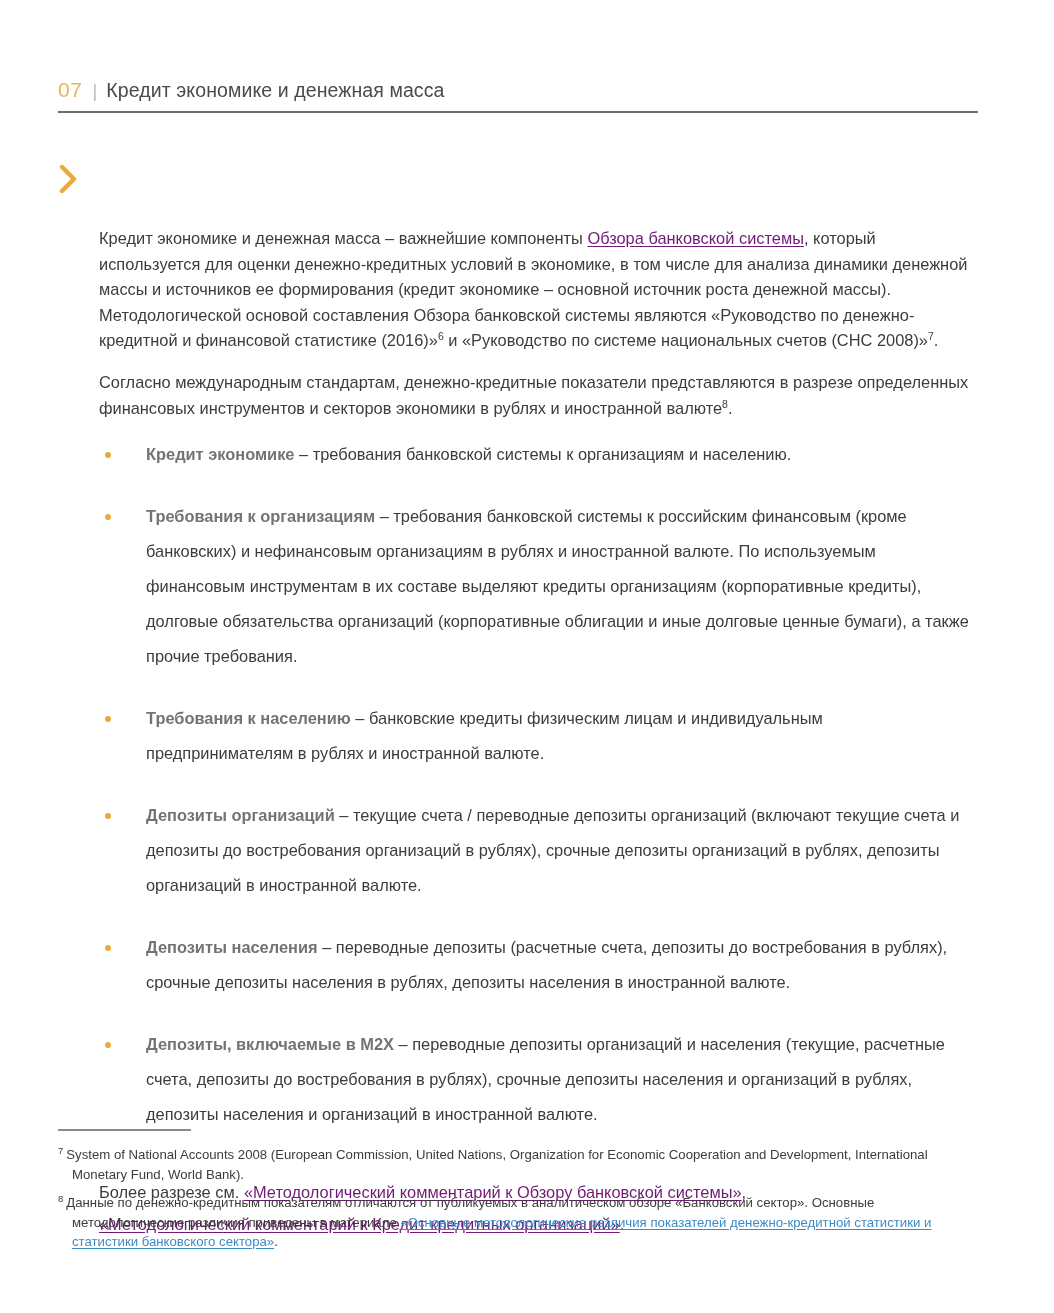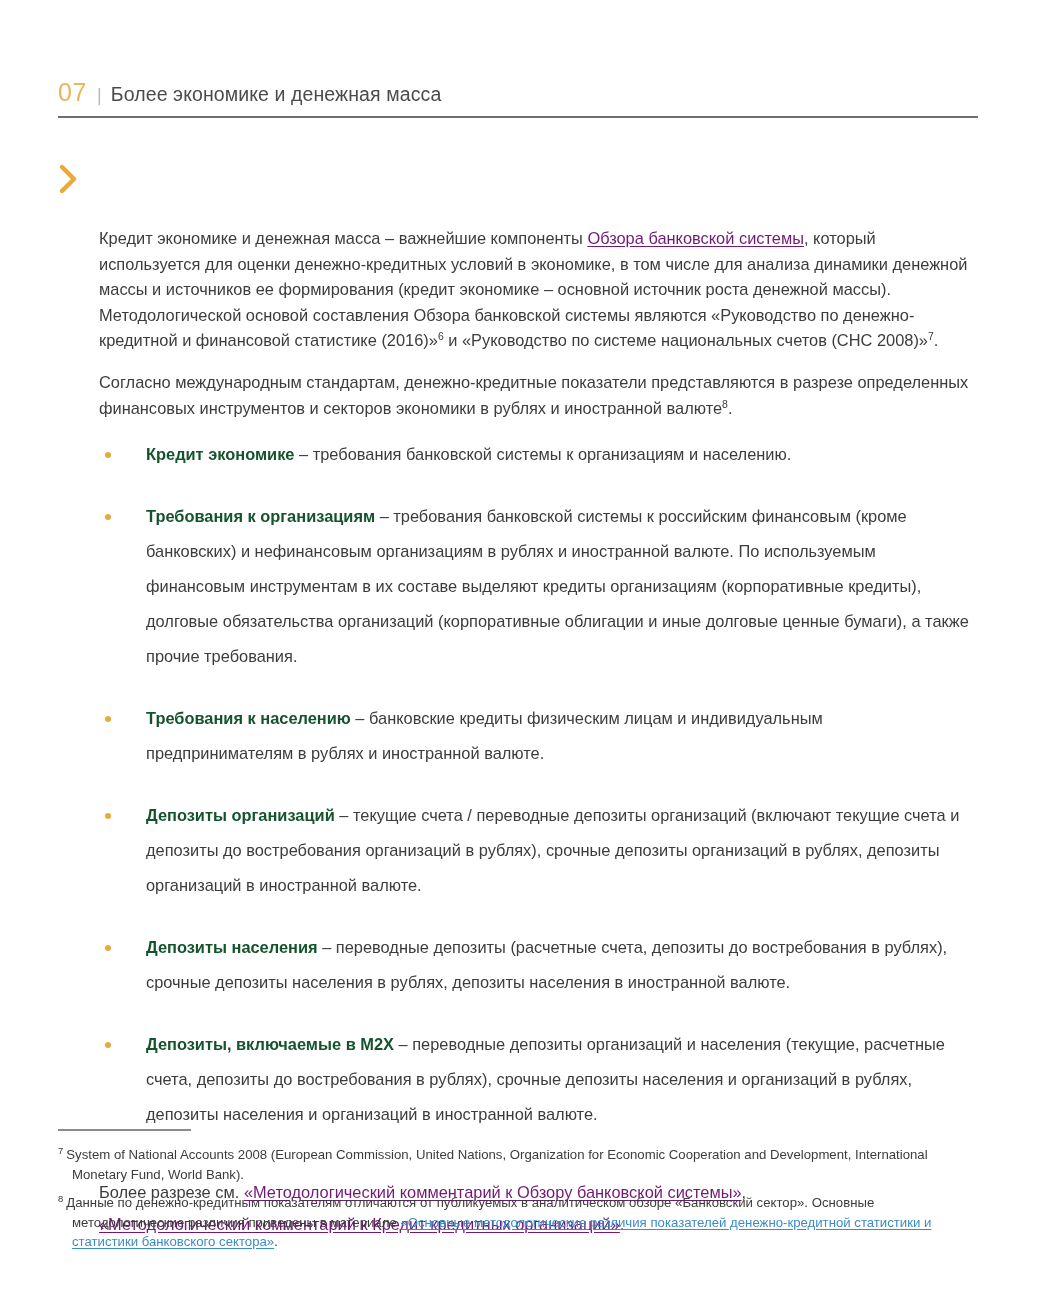--- a/index.html
+++ b/index.html
@@ -33,21 +33,21 @@
   }
   .rh-line {
     display: flex;
     align-items: baseline;
     font-size: 19.5px;
     letter-spacing: 0.1px;
     white-space: nowrap;
   }
   .rh-number {
     color: #e8b55a;
-    font-size: 25px;
+    font-size: 21px;
     letter-spacing: 0.6px;
   }
   .rh-sep {
     color: #b9b9b9;
     margin: 0 9px 0 10px;
     font-size: 18px;
   }
   .rh-title {
     color: #4b4b4b;
     font-size: 19.5px;
@@ -128,21 +128,21 @@
     position: absolute;
     left: 6px;
     top: 15px;
     width: 6px;
     height: 6px;
     border-radius: 50%;
     background: #e9a93b;
   }
   .term {
     font-weight: bold;
-    color: #14532d;
+    color: #737373;
   }
 
   
   .more {
     margin-top: 44px;
     font-size: 16.4px;
     line-height: 32px;
     color: #3c3c3b;
   }
 
@@ -177,21 +177,21 @@
 </style>
 </head>
 <body>
 
 <div class="page">
 
   <div class="running-head">
     <div class="rh-line">
       <span class="rh-number">07</span>
       <span class="rh-sep">|</span>
-      <span class="rh-title">Более экономике и денежная масса</span>
+      <span class="rh-title">Кредит экономике и денежная масса</span>
     </div>
     <div class="rh-rule"></div>
   </div>
 
   <div class="section-head">
     <span>
       <svg class="chevron" viewBox="0 0 22 30" xmlns="http://www.w3.org/2000/svg" aria-hidden="true">
         <path d="M4 3 L16 15 L4 27" fill="none" stroke="#e9a93b" stroke-width="4.4" stroke-linecap="round" stroke-linejoin="round"></path>
       </svg>
     </span>

